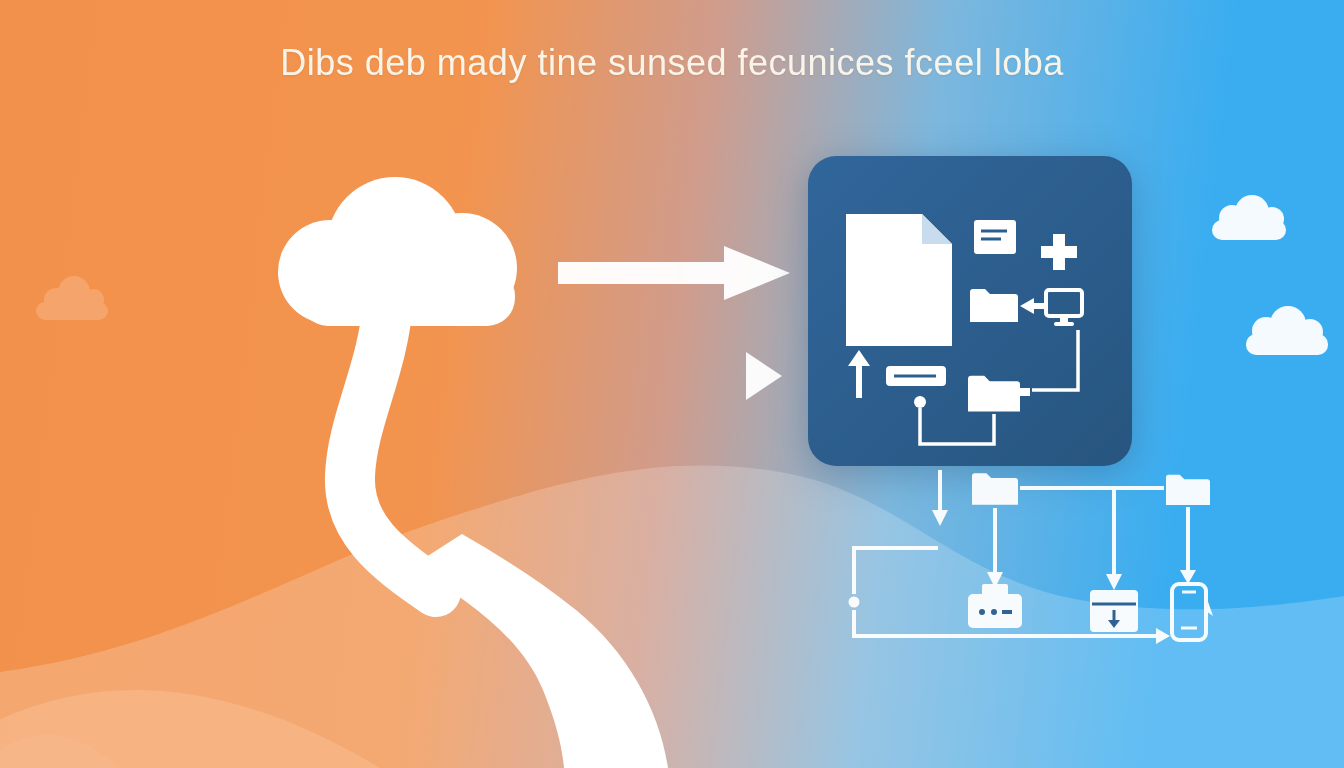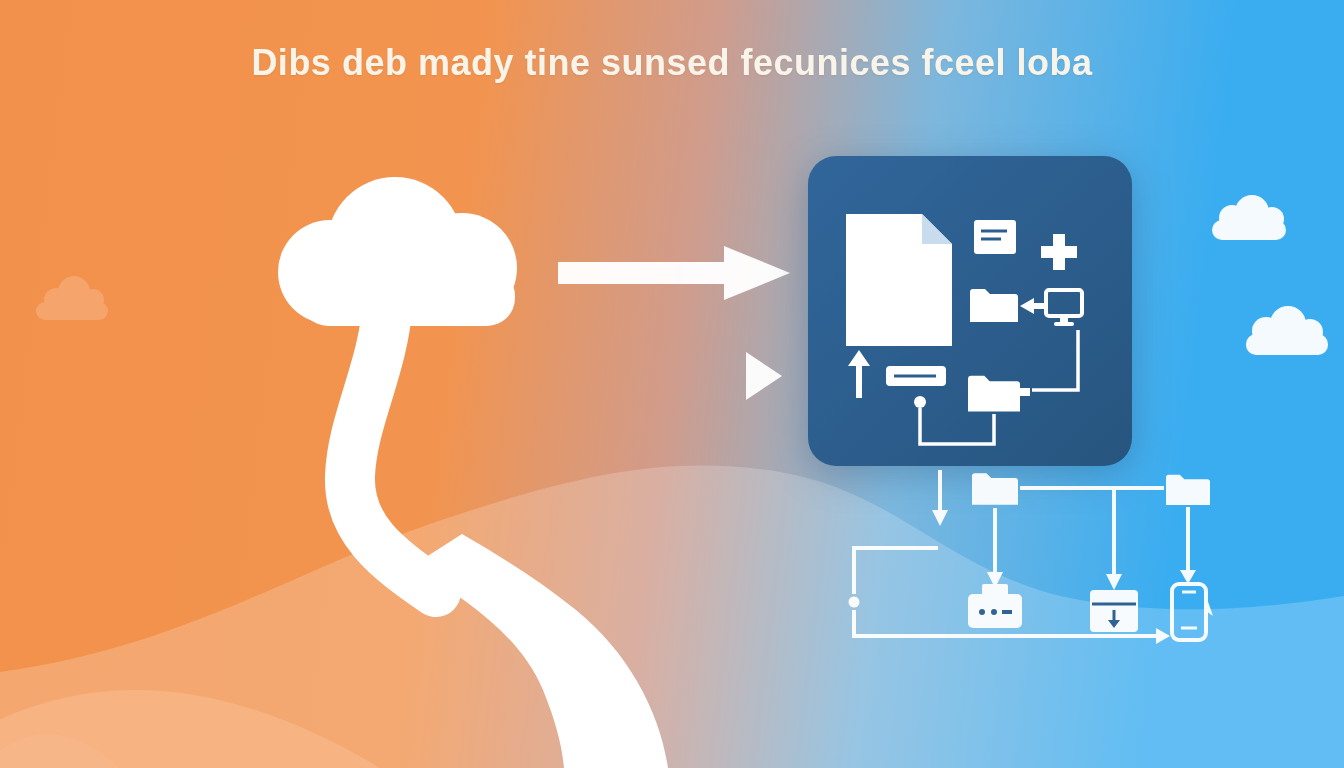--- a/index.html
+++ b/index.html
@@ -8,21 +8,21 @@
   }
   html,body{margin:0;padding:0;background:#222;}
   .canvas{
     position:relative;width:1344px;height:768px;overflow:hidden;
     font-family:"Liberation Sans",sans-serif;
     background:linear-gradient(97deg,
       var(--bg-left) 0%, #f2944f 34%, #d09c8c 50%, #7db7dd 66%, var(--bg-right) 86%);
   }
   .title{
     position:absolute;top:42px;left:0;width:100%;margin:0;text-align:center;
-    font-size:36px;font-weight:700;color:var(--title-text);letter-spacing:.5px;
+    font-size:36px;font-weight:400;color:var(--title-text);letter-spacing:.5px;
     text-shadow:0 1px 2px rgba(120,70,20,.12);
   }
   svg.scene{position:absolute;left:0;top:0;width:1344px;height:768px;display:block}
   .panel-shadow{filter:drop-shadow(0 8px 18px rgba(25,55,90,.28))}
 </style>
 </head>
 <body>
 
 <div class="canvas">
 

